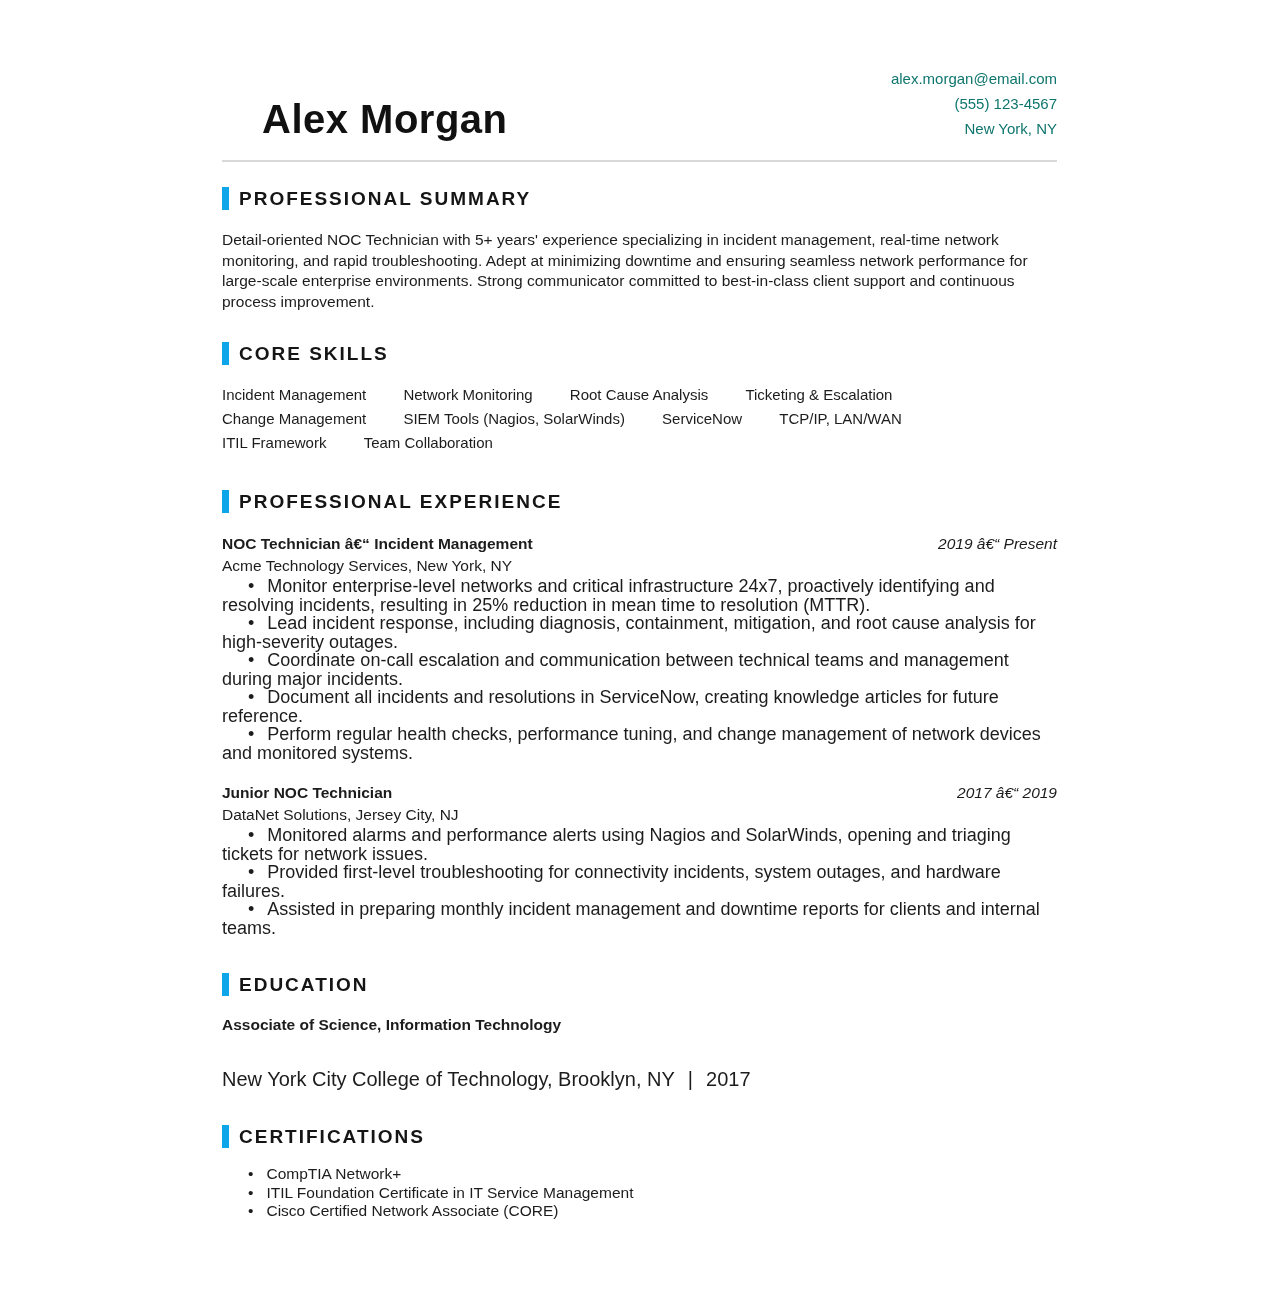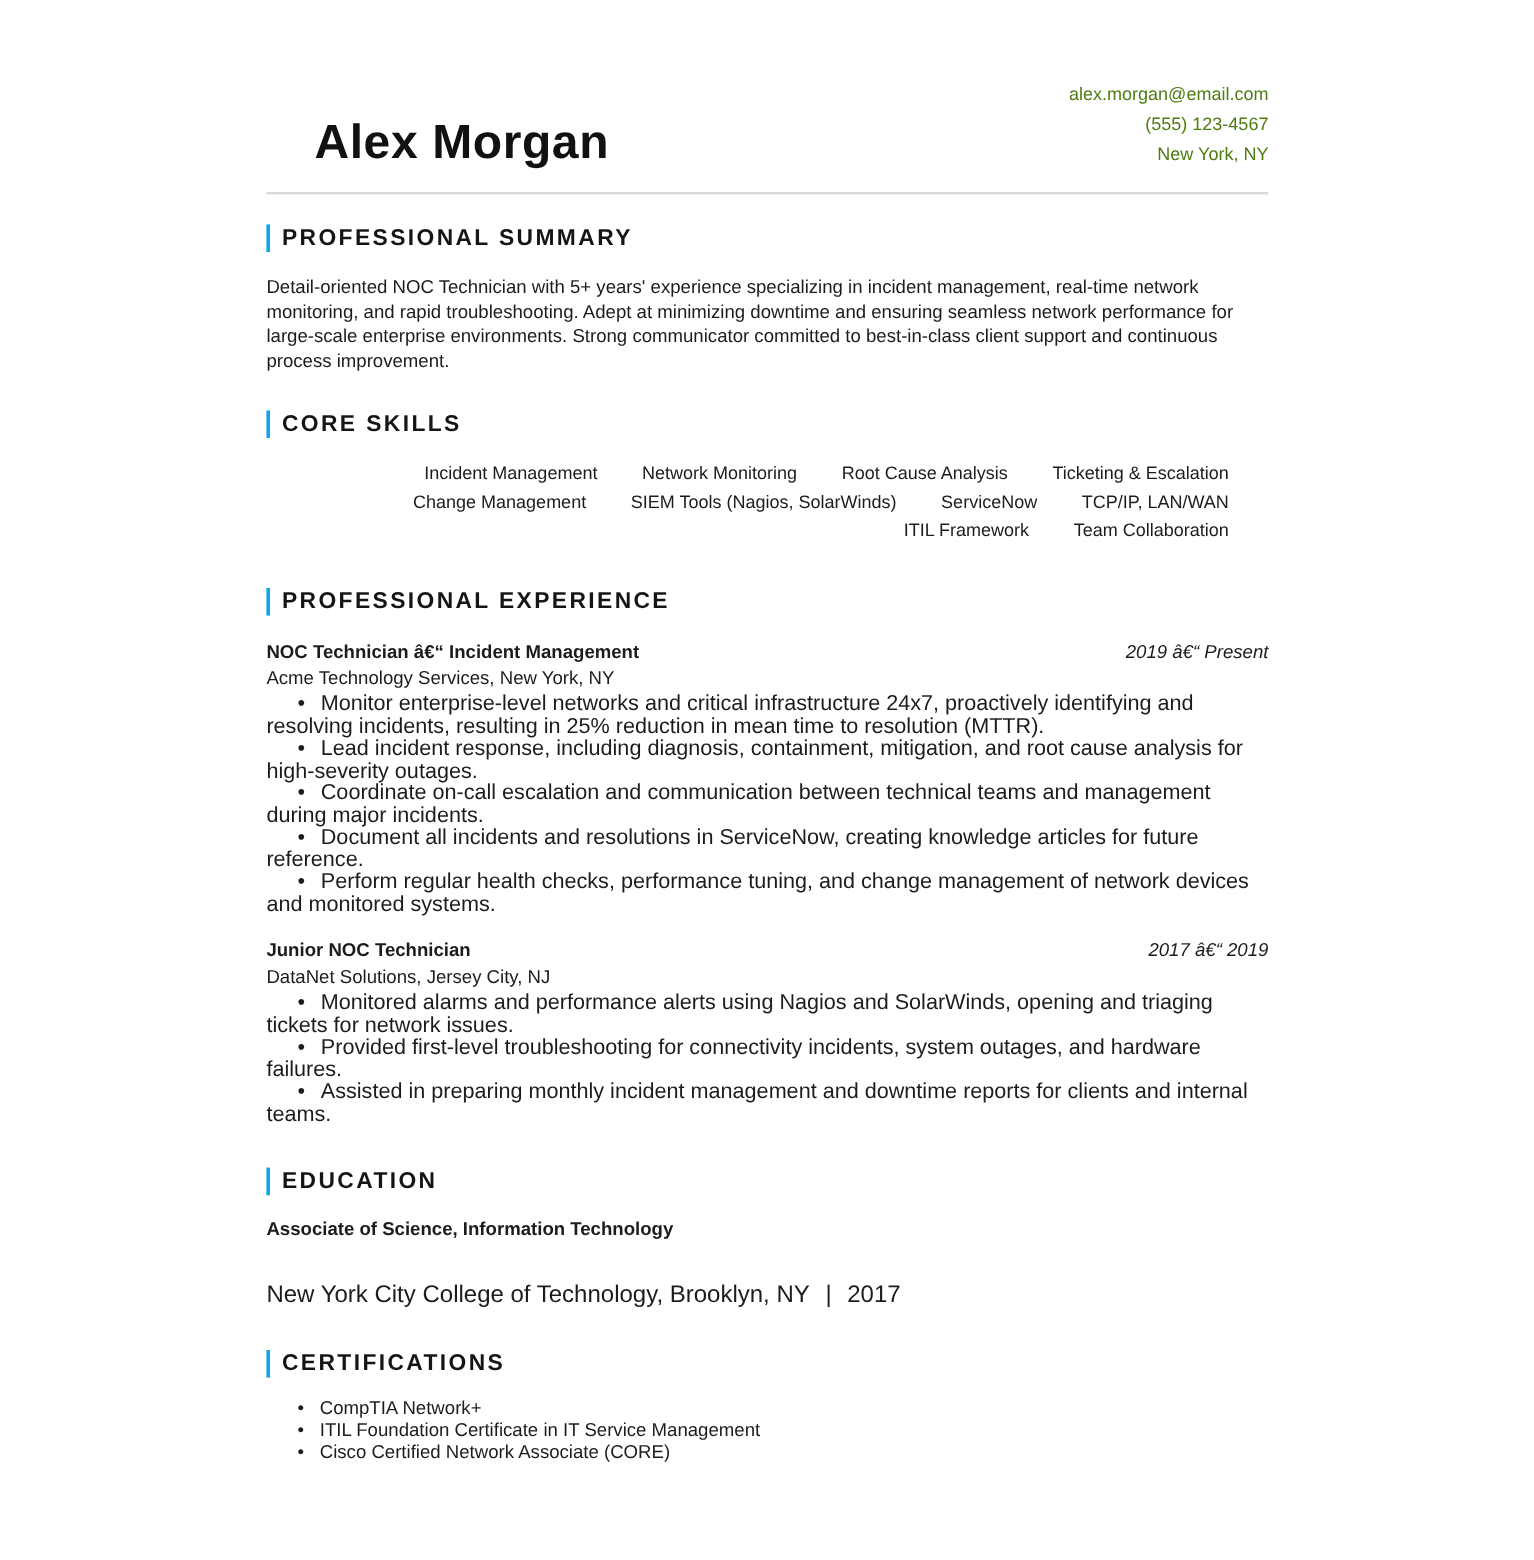--- a/index.html
+++ b/index.html
@@ -28,51 +28,51 @@
     font-weight: 700;
     letter-spacing: 0.5px;
     color: #111111;
     line-height: 44px;
     margin-left: 40px;
   }
   .contact {
     text-align: right;
     font-size: 15px;
     line-height: 25px;
-    color: #4d7c0f;
+    color: #0f766e;
     padding-top: 2px;
   }
   .header-divider {
     border: none;
     border-top: 2px solid #d9d9d9;
     margin-top: 19px;
   }
   
   .section-title {
     font-size: 19px;
     font-weight: 700;
     letter-spacing: 2px;
     color: #151515;
-    border-left: 3px solid #0ea5e9;
+    border-left: 7px solid #0ea5e9;
     padding-left: 10px;
     line-height: 23px;
   }
   .sec-summary .section-title { margin-top: 25px; }
   .sec-skills .section-title { margin-top: 30px; }
   .sec-experience .section-title { margin-top: 35px; }
   .sec-education .section-title { margin-top: 36px; }
   .sec-certifications .section-title { margin-top: 36px; }
   
   .summary-text {
     margin-top: 20px;
     font-size: 15.5px;
     line-height: 20.5px;
   }
   
-  .skills-list { margin-top: 18px; font-size: 15px; text-align: right; }
+  .skills-list { margin-top: 18px; font-size: 15px; }
   .skill-row { line-height: 24px; }
   .skill-item { display: inline-block; margin-right: 33px; }
   
   .job { margin-top: 19px; }
   .job-title-row {
     display: flex;
     justify-content: space-between;
     align-items: baseline;
     margin-top: 20px;
   }

